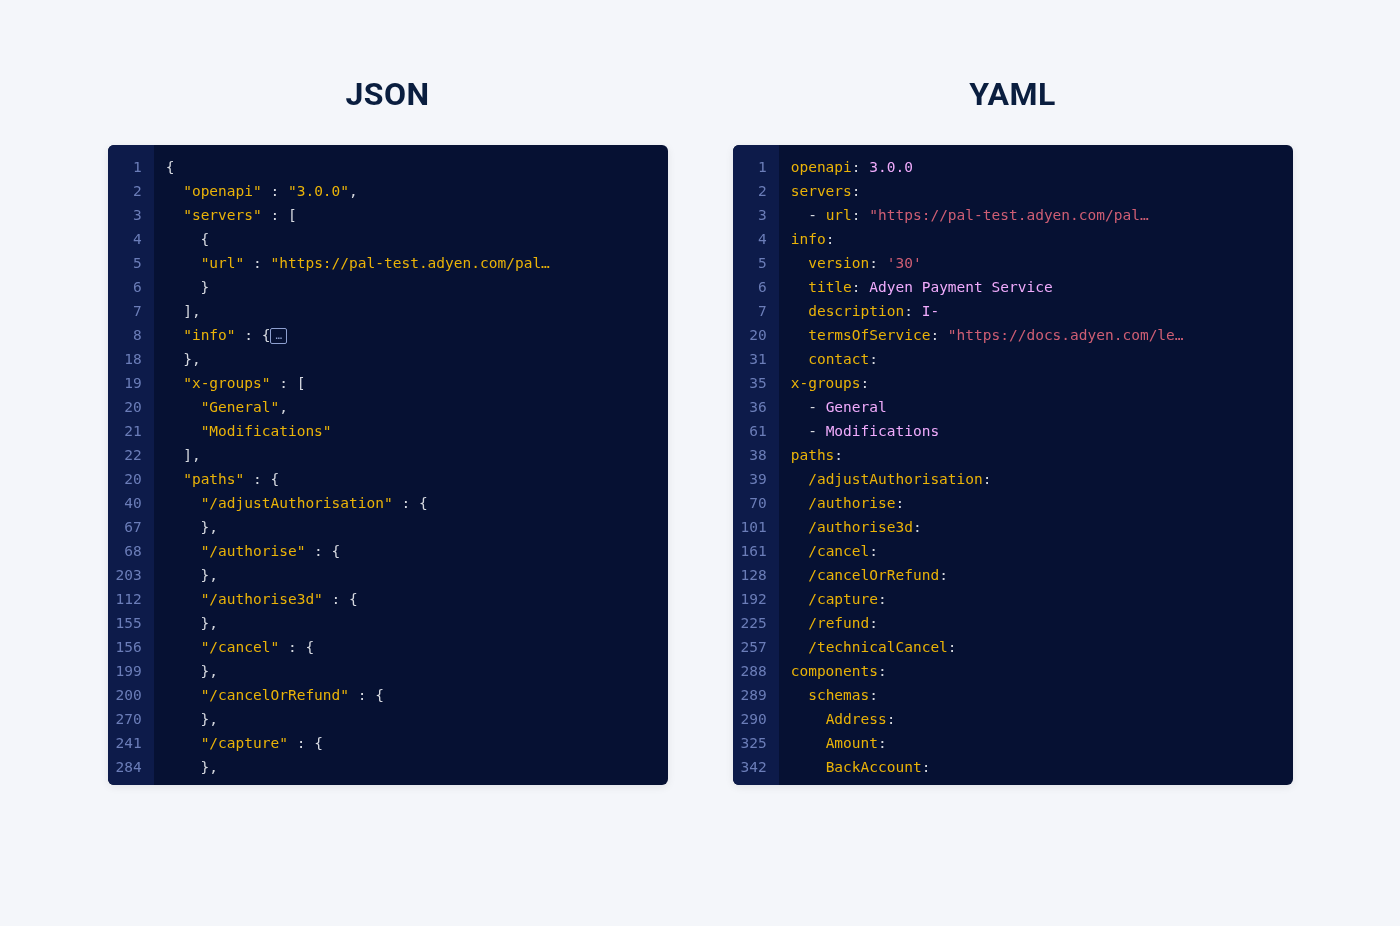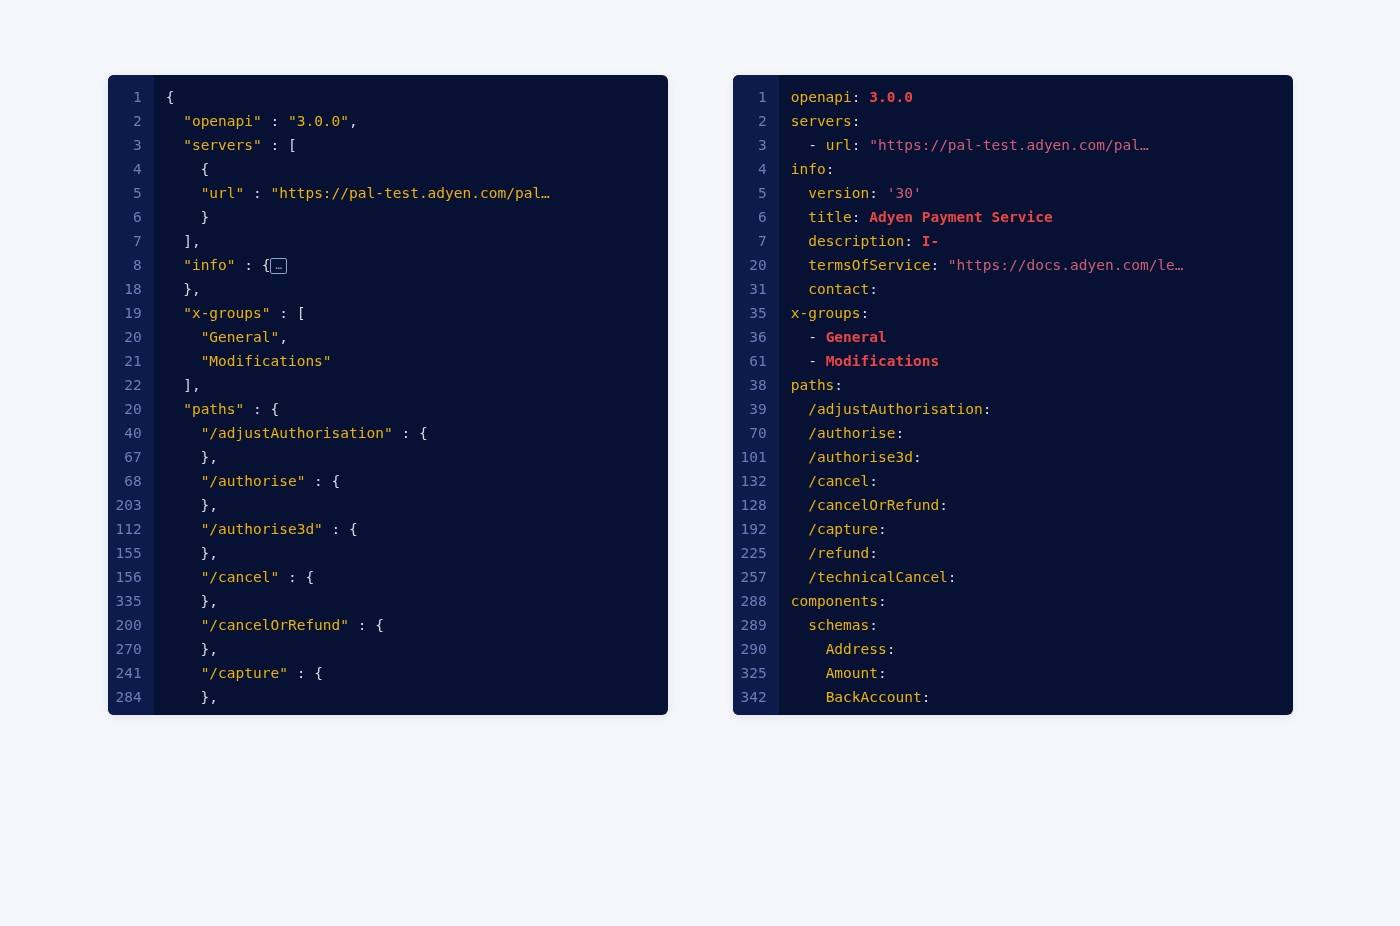--- a/index.html
+++ b/index.html
@@ -61,26 +61,27 @@
     padding: 0 4px;
     font-size: 11px;
     line-height: 14px;
     vertical-align: 1px;
     border-radius: 2px;
   }
   
   [data-tk="key"]   { color:#eab308; }
   [data-tk="str"]   { color:#cf5e74; }
   [data-tk="punc"]  { color:#d6d9e0; }
-  [data-tk="white"] { color:#ef4444;font-weight:bold; }
+  [data-tk="white"] { color:#f0abfc; }
 </style>
 </head>
 <body>
 
 <div class="panel">
+  <div class="panel-title" data-bind="panels.json.title">JSON</div>
   <div class="editor">
     <div class="gutter" id="json-gutter">
         <div>1</div>
         <div>2</div>
         <div>3</div>
         <div>4</div>
         <div>5</div>
         <div>6</div>
         <div>7</div>
         <div>8</div>
@@ -90,51 +91,52 @@
         <div>21</div>
         <div>22</div>
         <div>20</div>
         <div>40</div>
         <div>67</div>
         <div>68</div>
         <div>203</div>
         <div>112</div>
         <div>155</div>
         <div>156</div>
-        <div>335</div>
+        <div>199</div>
         <div>200</div>
         <div>270</div>
         <div>241</div>
         <div>284</div>
         <div>285</div>
       </div>
     <div class="code" id="json-code"><span class="code-line"><span data-tk="punc">{</span></span><span class="code-line"><span data-tk="punc">  </span><span data-tk="key">"openapi"</span><span data-tk="punc"> : </span><span data-tk="key">"3.0.0"</span><span data-tk="punc">,</span></span><span class="code-line"><span data-tk="punc">  </span><span data-tk="key">"servers"</span><span data-tk="punc"> : [</span></span><span class="code-line"><span data-tk="punc">    {</span></span><span class="code-line"><span data-tk="punc">    </span><span data-tk="key">"url"</span><span data-tk="punc"> : </span><span data-tk="key">"https://pal-test.adyen.com/pal…</span></span><span class="code-line"><span data-tk="punc">    }</span></span><span class="code-line"><span data-tk="punc">  ],</span></span><span class="code-line"><span data-tk="punc">  </span><span data-tk="key">"info"</span><span data-tk="punc"> : {</span><span class="fold-box">…</span></span><span class="code-line"><span data-tk="punc">  },</span></span><span class="code-line"><span data-tk="punc">  </span><span data-tk="key">"x-groups"</span><span data-tk="punc"> : [</span></span><span class="code-line"><span data-tk="punc">    </span><span data-tk="key">"General"</span><span data-tk="punc">,</span></span><span class="code-line"><span data-tk="punc">    </span><span data-tk="key">"Modifications"</span></span><span class="code-line"><span data-tk="punc">  ],</span></span><span class="code-line"><span data-tk="punc">  </span><span data-tk="key">"paths"</span><span data-tk="punc"> : {</span></span><span class="code-line"><span data-tk="punc">    </span><span data-tk="key">"/adjustAuthorisation"</span><span data-tk="punc"> : {</span></span><span class="code-line"><span data-tk="punc">    },</span></span><span class="code-line"><span data-tk="punc">    </span><span data-tk="key">"/authorise"</span><span data-tk="punc"> : {</span></span><span class="code-line"><span data-tk="punc">    },</span></span><span class="code-line"><span data-tk="punc">    </span><span data-tk="key">"/authorise3d"</span><span data-tk="punc"> : {</span></span><span class="code-line"><span data-tk="punc">    },</span></span><span class="code-line"><span data-tk="punc">    </span><span data-tk="key">"/cancel"</span><span data-tk="punc"> : {</span></span><span class="code-line"><span data-tk="punc">    },</span></span><span class="code-line"><span data-tk="punc">    </span><span data-tk="key">"/cancelOrRefund"</span><span data-tk="punc"> : {</span></span><span class="code-line"><span data-tk="punc">    },</span></span><span class="code-line"><span data-tk="punc">    </span><span data-tk="key">"/capture"</span><span data-tk="punc"> : {</span></span><span class="code-line"><span data-tk="punc">    },</span></span><span class="code-line"><span data-tk="punc">    </span><span data-tk="key">"/refund"</span><span data-tk="punc"> : {</span></span></div>
   </div>
 </div>
 
 <div class="panel">
+  <div class="panel-title" data-bind="panels.yaml.title">YAML</div>
   <div class="editor">
     <div class="gutter" id="yaml-gutter">
         <div>1</div>
         <div>2</div>
         <div>3</div>
         <div>4</div>
         <div>5</div>
         <div>6</div>
         <div>7</div>
         <div>20</div>
         <div>31</div>
         <div>35</div>
         <div>36</div>
         <div>61</div>
         <div>38</div>
         <div>39</div>
         <div>70</div>
         <div>101</div>
-        <div>132</div>
+        <div>161</div>
         <div>128</div>
         <div>192</div>
         <div>225</div>
         <div>257</div>
         <div>288</div>
         <div>289</div>
         <div>290</div>
         <div>325</div>
         <div>342</div>
         <div>385</div>

